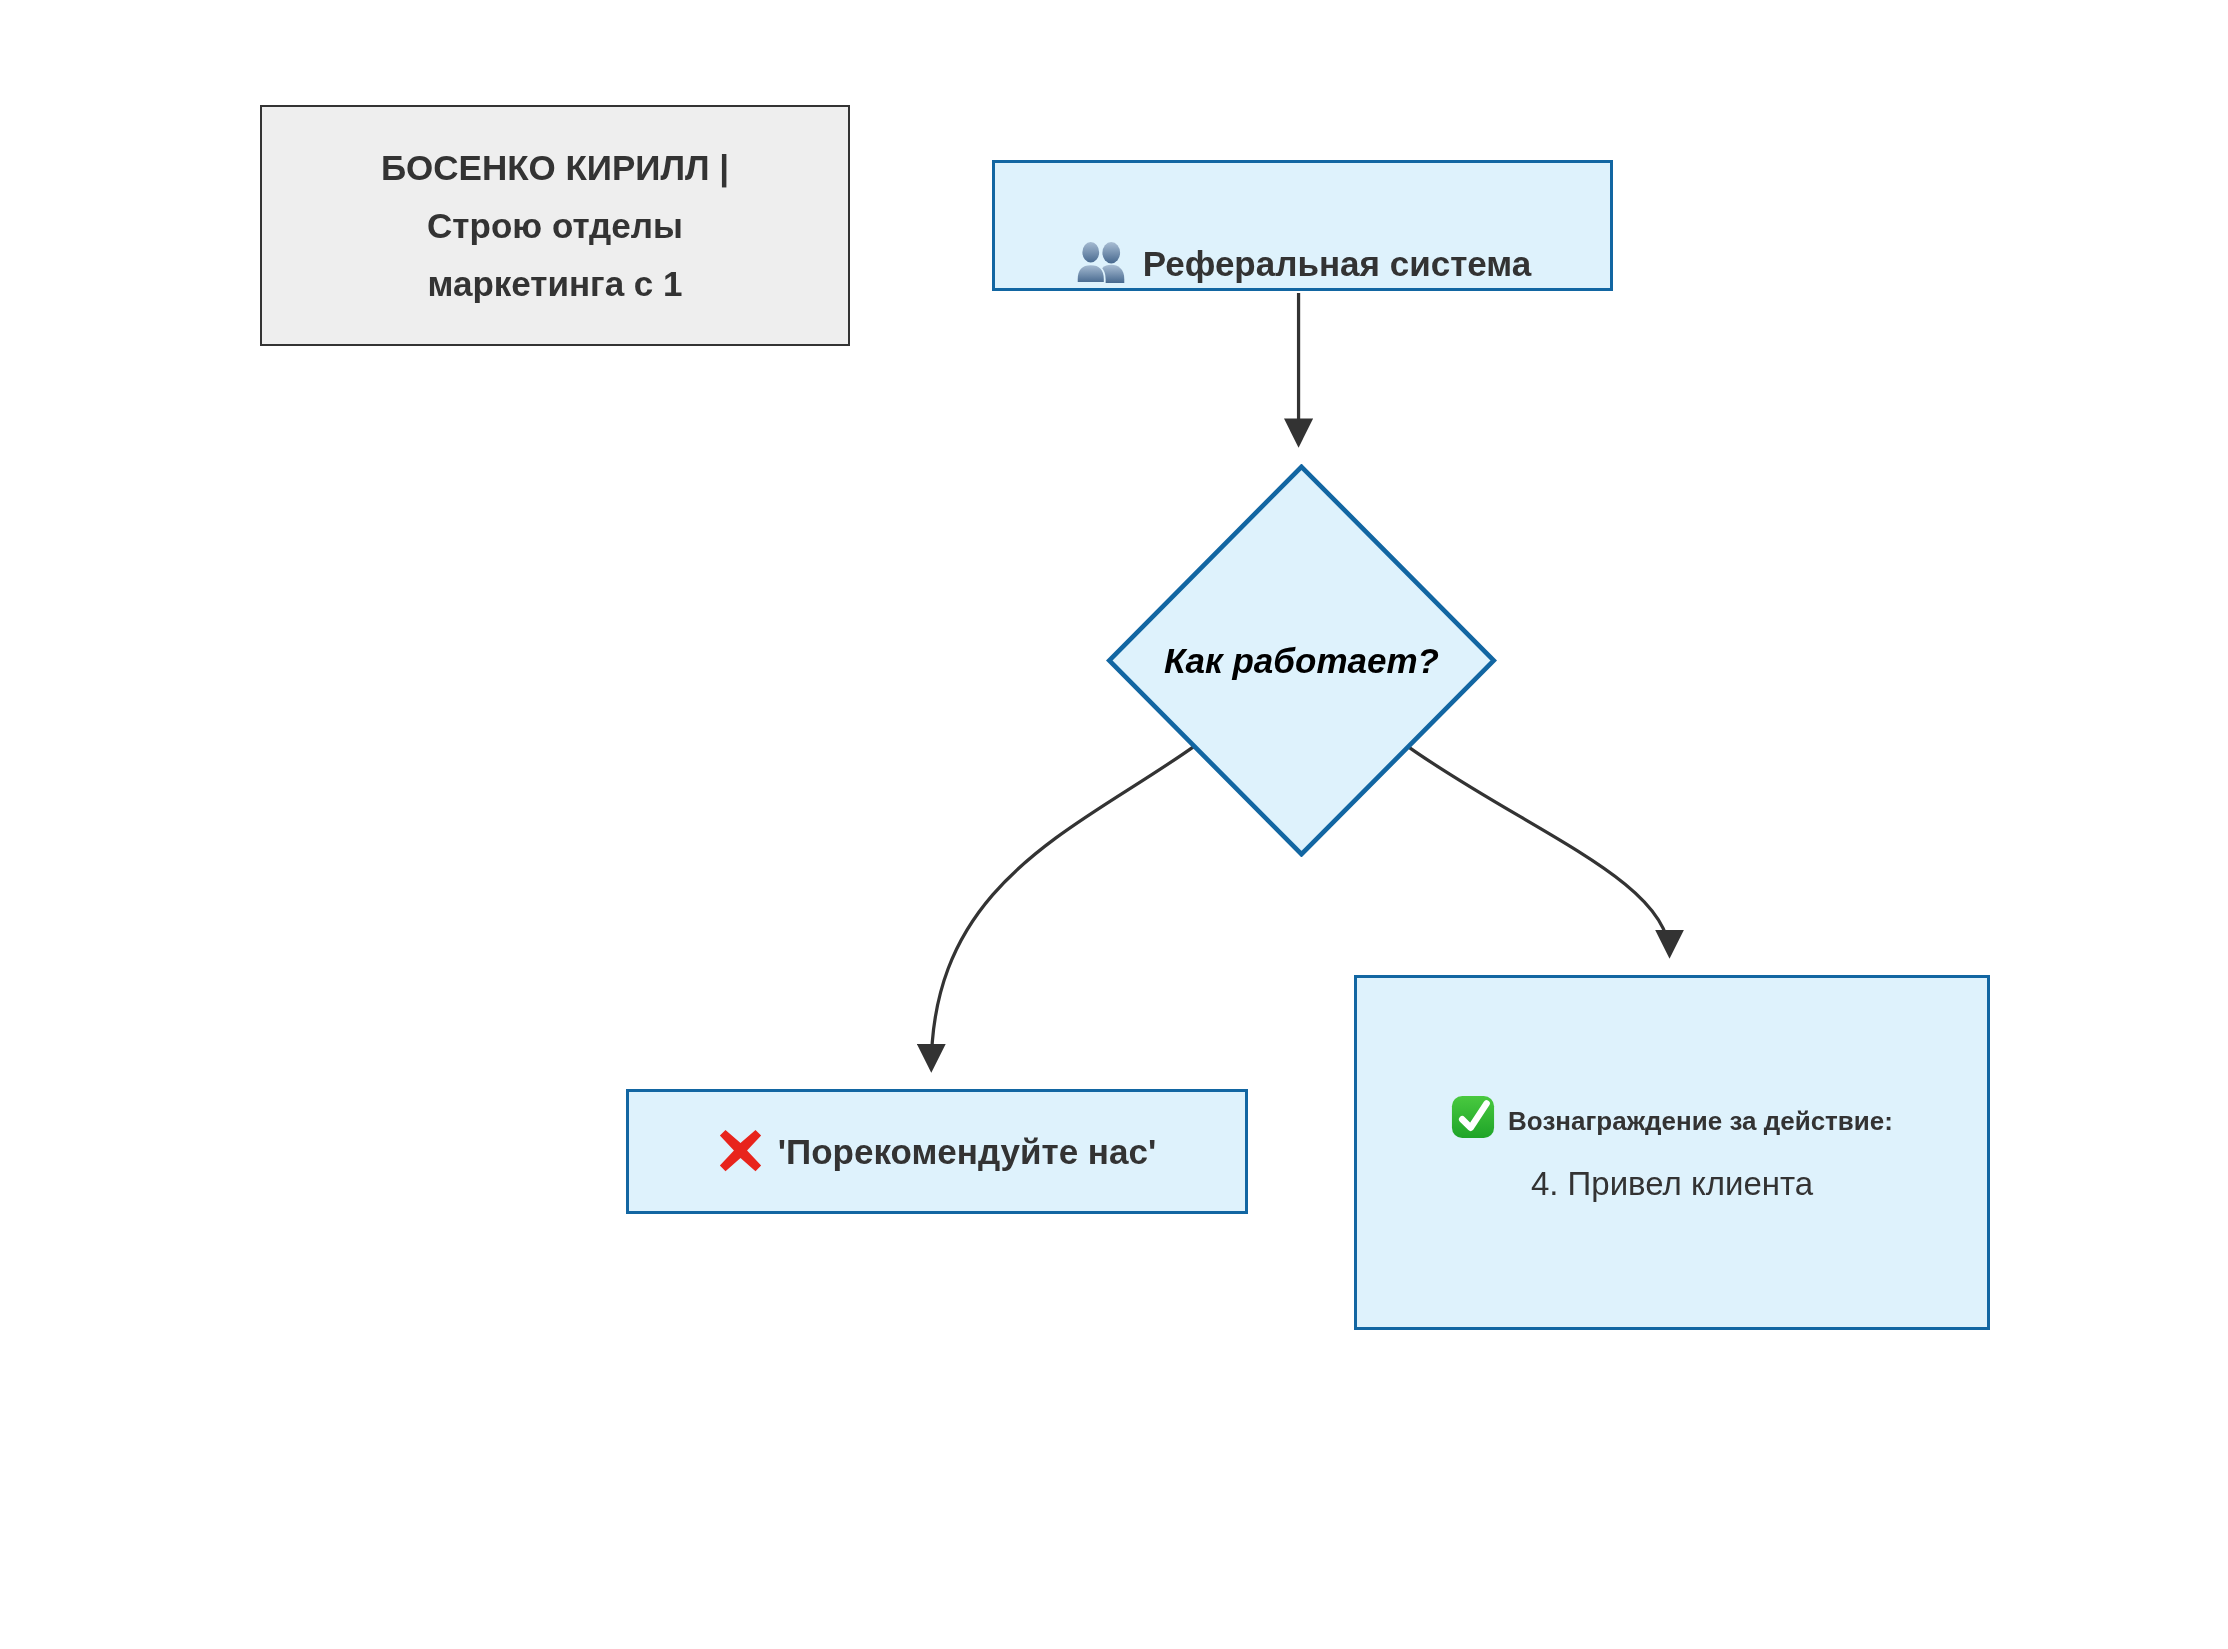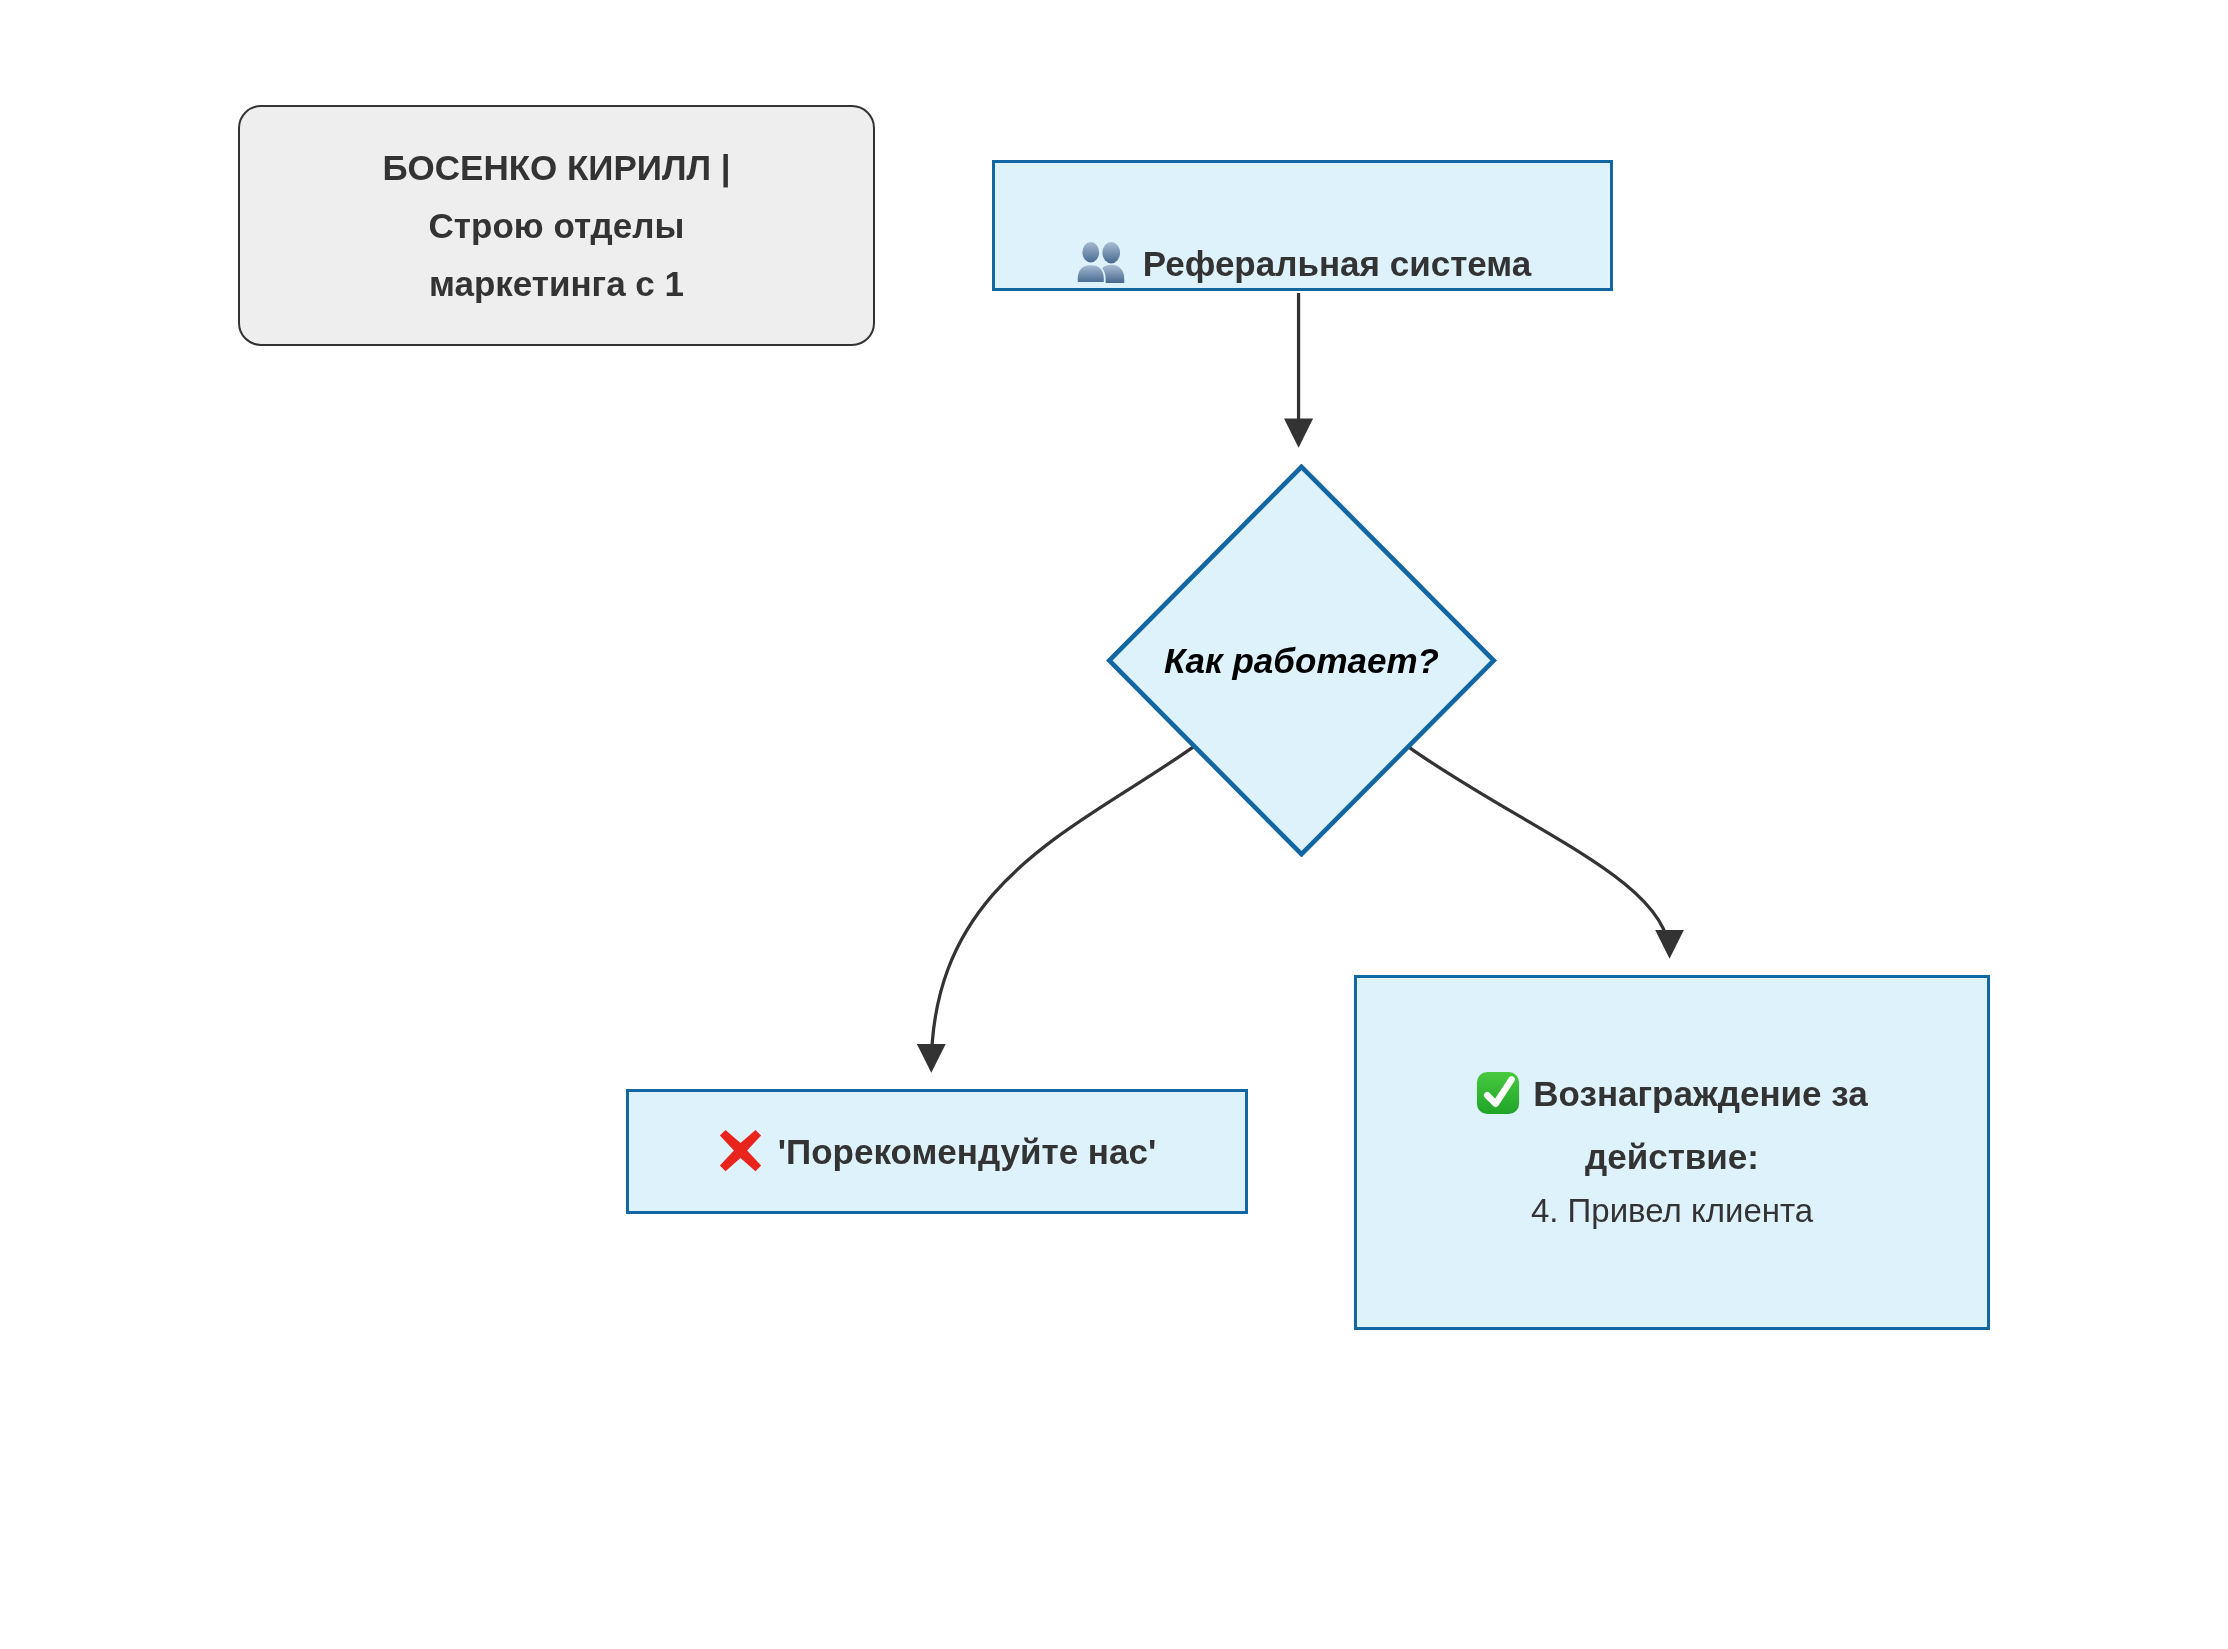--- a/index.html
+++ b/index.html
@@ -74,21 +74,21 @@
     font-style: italic;
   }
   .reward-box {
     flex-direction: column;
     font-size: 33px;
     line-height: 54px;
     padding: 0 39px;
   }
   .reward-heading {
     font-weight: 700;
-    font-size: 35px;
+    font-size: 26px;
   }
   .reward-heading .inline-icon {
     display: inline-block;
     vertical-align: -8.3px;
     margin-right: 13px;
   }
   .reward-item {
     font-weight: 400;
   }
   .icon {
@@ -105,21 +105,21 @@
     <defs>
       <marker id="arrowhead" viewBox="0 0 10 10" refX="8.5" refY="5" markerWidth="9" markerHeight="9" orient="auto-start-reverse">
         <path d="M0,0 L10,5 L0,10 z" fill="#333333"></path>
       </marker>
     </defs>
     <path d="M 1400 316 L 1400 478" fill="none" stroke="#333333" stroke-width="3.5" marker-end="url(#arrowhead)"></path>
     <path d="M 1287 805 C 1160 895, 1004 950, 1004 1152" fill="none" stroke="#333333" stroke-width="3.5" marker-end="url(#arrowhead)"></path>
     <path d="M 1518 805 C 1645 895, 1800 950, 1800 1029" fill="none" stroke="#333333" stroke-width="3.5" marker-end="url(#arrowhead)"></path>
   </svg>
 
-  <div class="node badge" style="left:238px; top:105px; width:637px; height:241px;border-radius:23px;">
+  <div class="node badge" style="left:260px; top:105px; width:590px; height:241px;">
     <div>БОСЕНКО КИРИЛЛ |</div>
     <div>Строю отделы</div>
     <div>маркетинга с 1</div>
   </div>
 
   <div class="node blue-rect" style="left:992px; top:160px; width:621px; height:131px;align-items:flex-end;">
     <div class="icon-row">
       <span class="icon">
         <svg width="54" height="45" viewBox="0 0 58 48" xmlns="http://www.w3.org/2000/svg">
           <defs>

